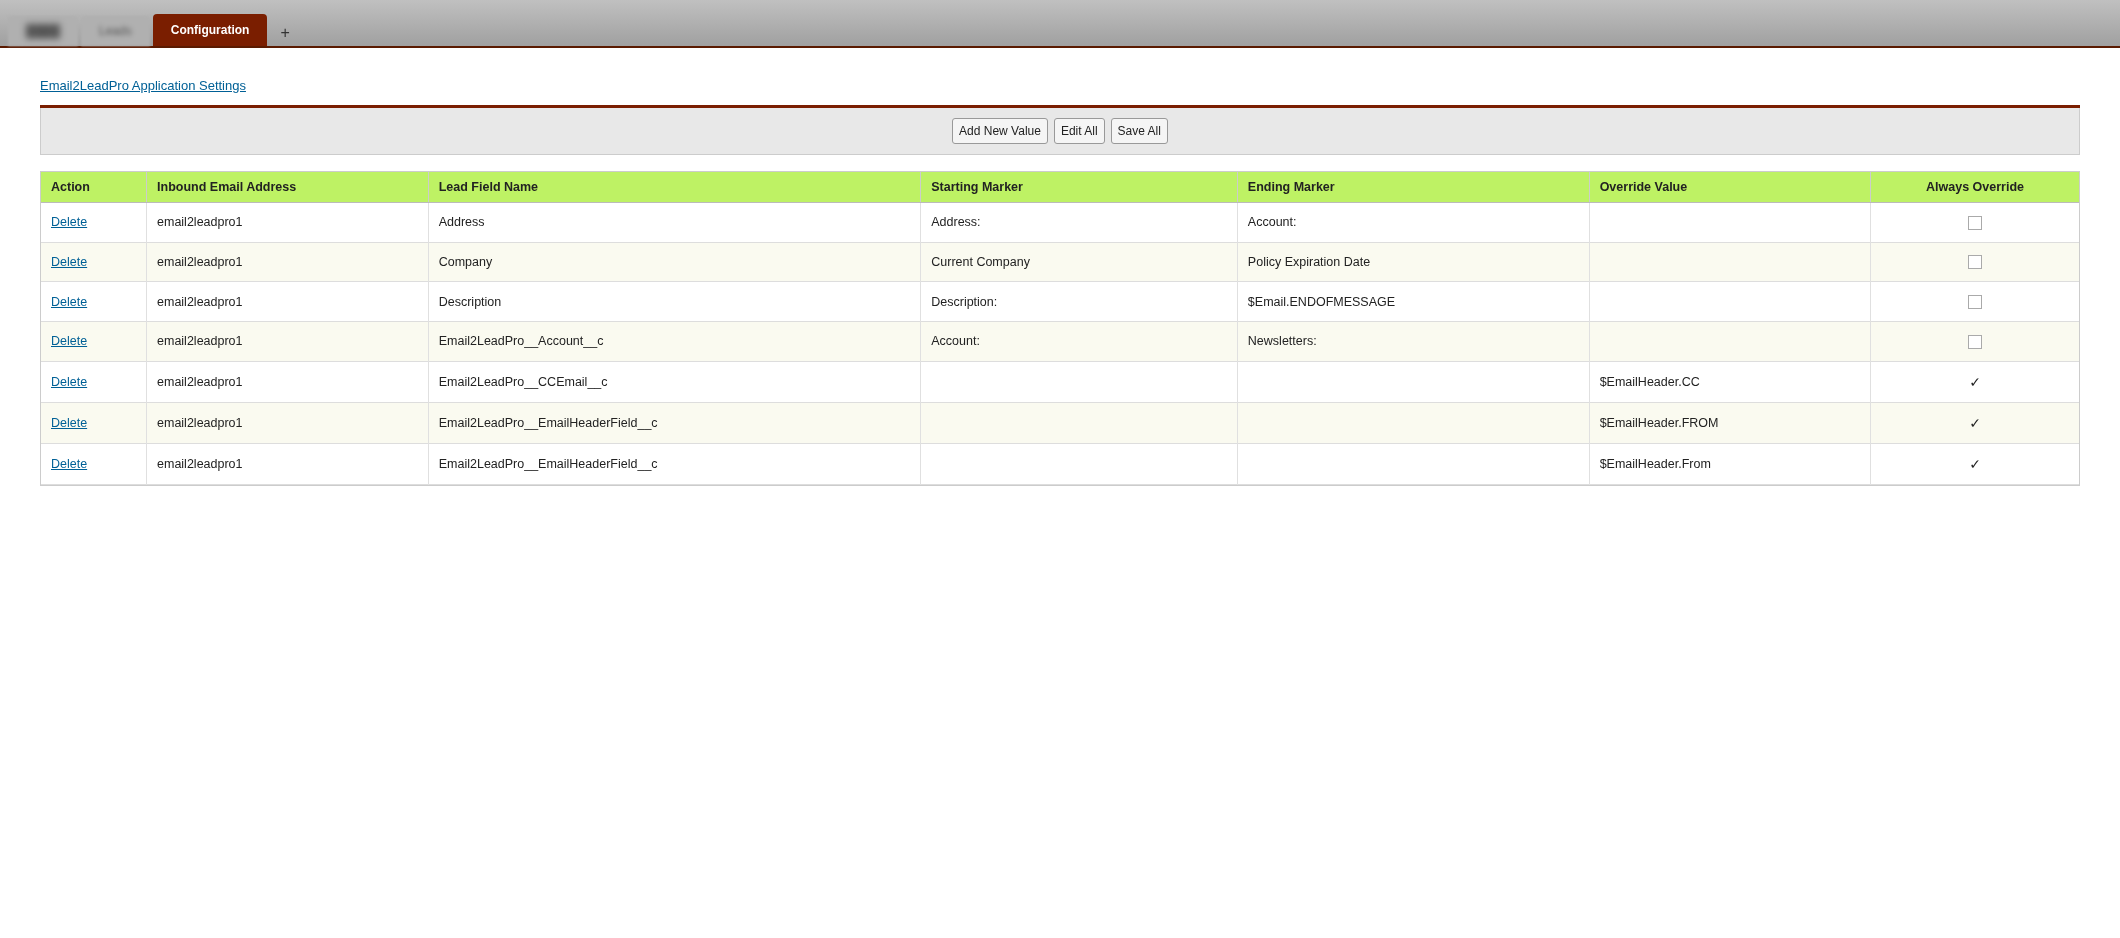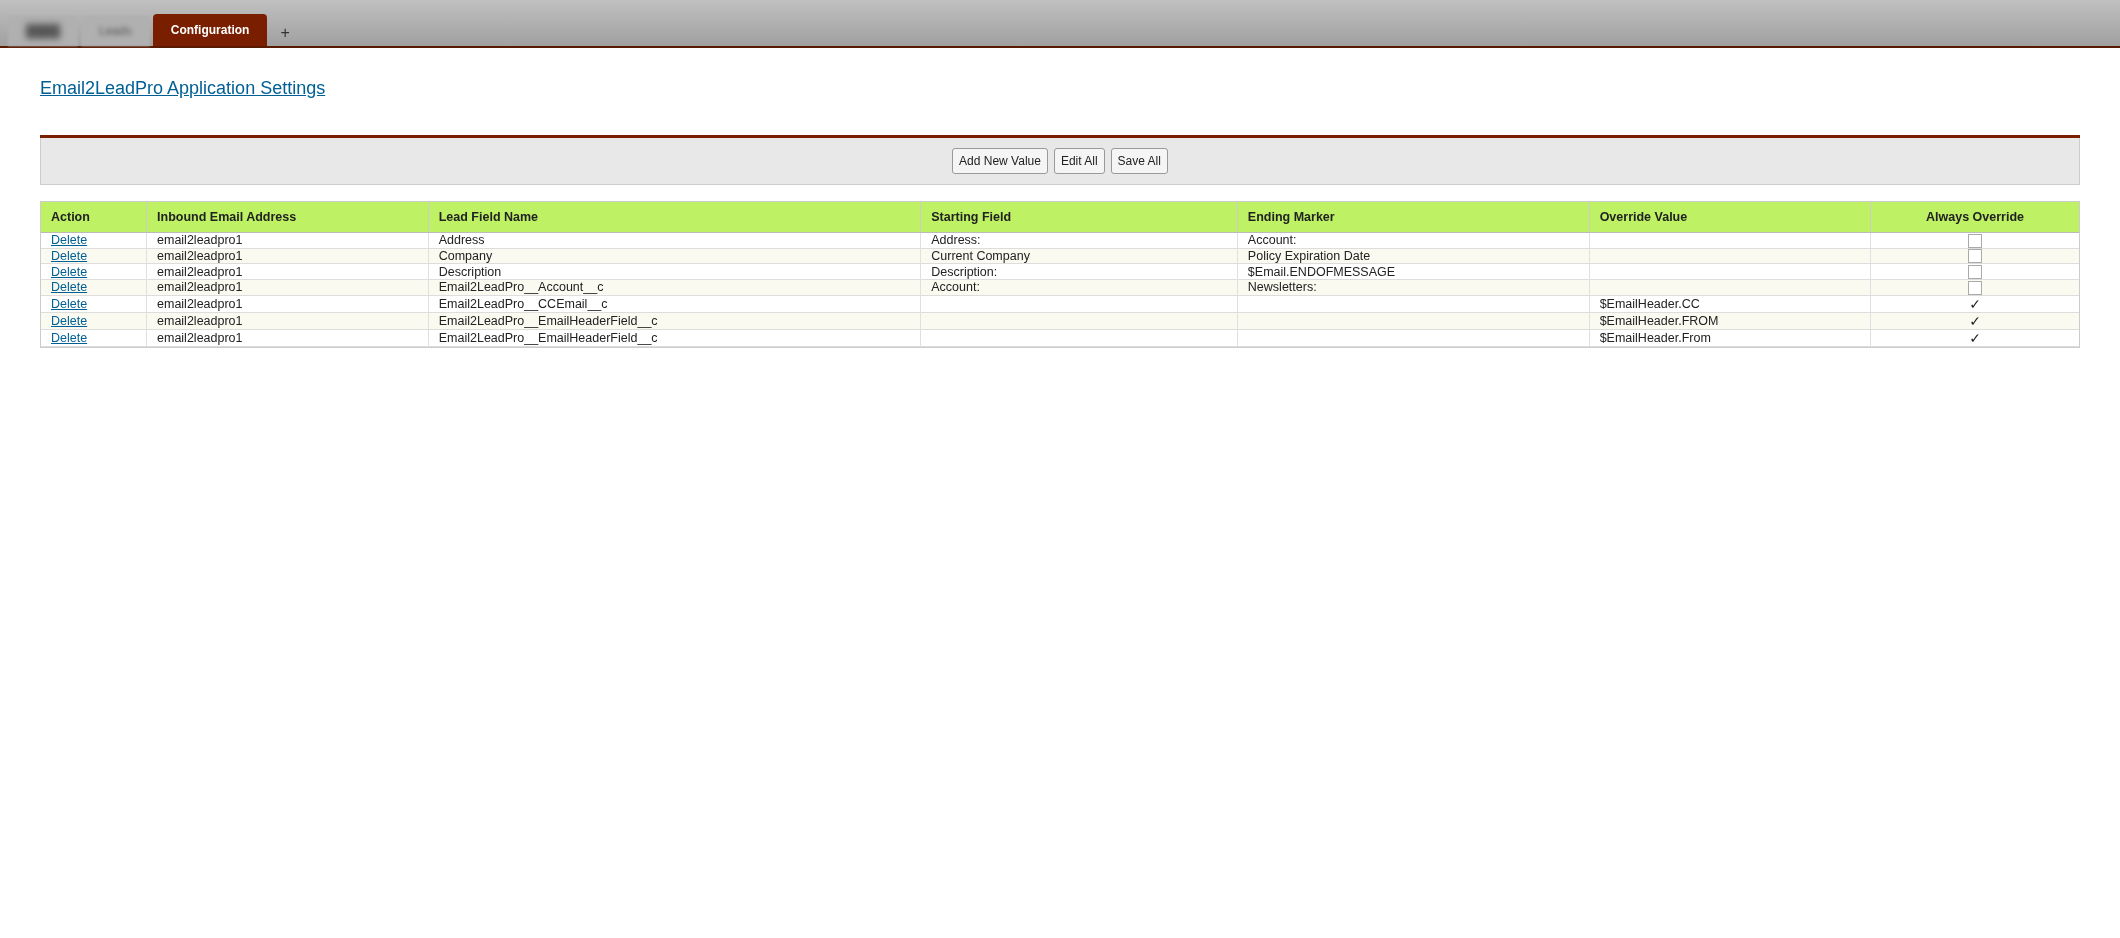--- a/index.html
+++ b/index.html
@@ -66,24 +66,23 @@
     .section-title {
       font-size: 16px;
       font-weight: bold;
       color: #111;
       margin-bottom: 8px;
     }
 
     .app-settings-link {
       color: #006096;
       text-decoration: underline;
-      font-size: 18px;
+      font-size: 13px;
       cursor: pointer;
       display: inline-block;
-      margin-bottom: 24px;
     }
 
     .data-settings-section {
       margin-top: 4px;
     }
 
     .section-divider {
       border: none;
       border-top: 3px solid #7a1e00;
       margin: 12px 0 0 0;
@@ -145,21 +144,21 @@
 
     tbody tr:nth-child(odd) {
       background: #fff;
     }
 
     tbody tr:nth-child(even) {
       background: #fafaf0;
     }
 
     tbody td {
-      padding: 0 10px;
+      padding: 12px 10px;
       border-right: 1px solid #e0e0e0;
       vertical-align: middle;
     }
 
     tbody td:last-child {
       border-right: none;
     }
 
     .delete-link {
       color: #006096;
@@ -229,21 +228,21 @@
             <th class="col-action">
               <span>Action</span>
             </th>
             <th class="col-inbound">
               <span>Inbound Email Address</span>
             </th>
             <th class="col-leadfield">
               <span>Lead Field Name</span>
             </th>
             <th class="col-starting">
-              <span>Starting Field</span>
+              <span>Starting Marker</span>
             </th>
             <th class="col-ending">
               <span>Ending Marker</span>
             </th>
             <th class="col-override">
               <span>Override Value</span>
             </th>
             <th class="col-alwaysoverride">
               <span>Always Override</span>
             </th>

